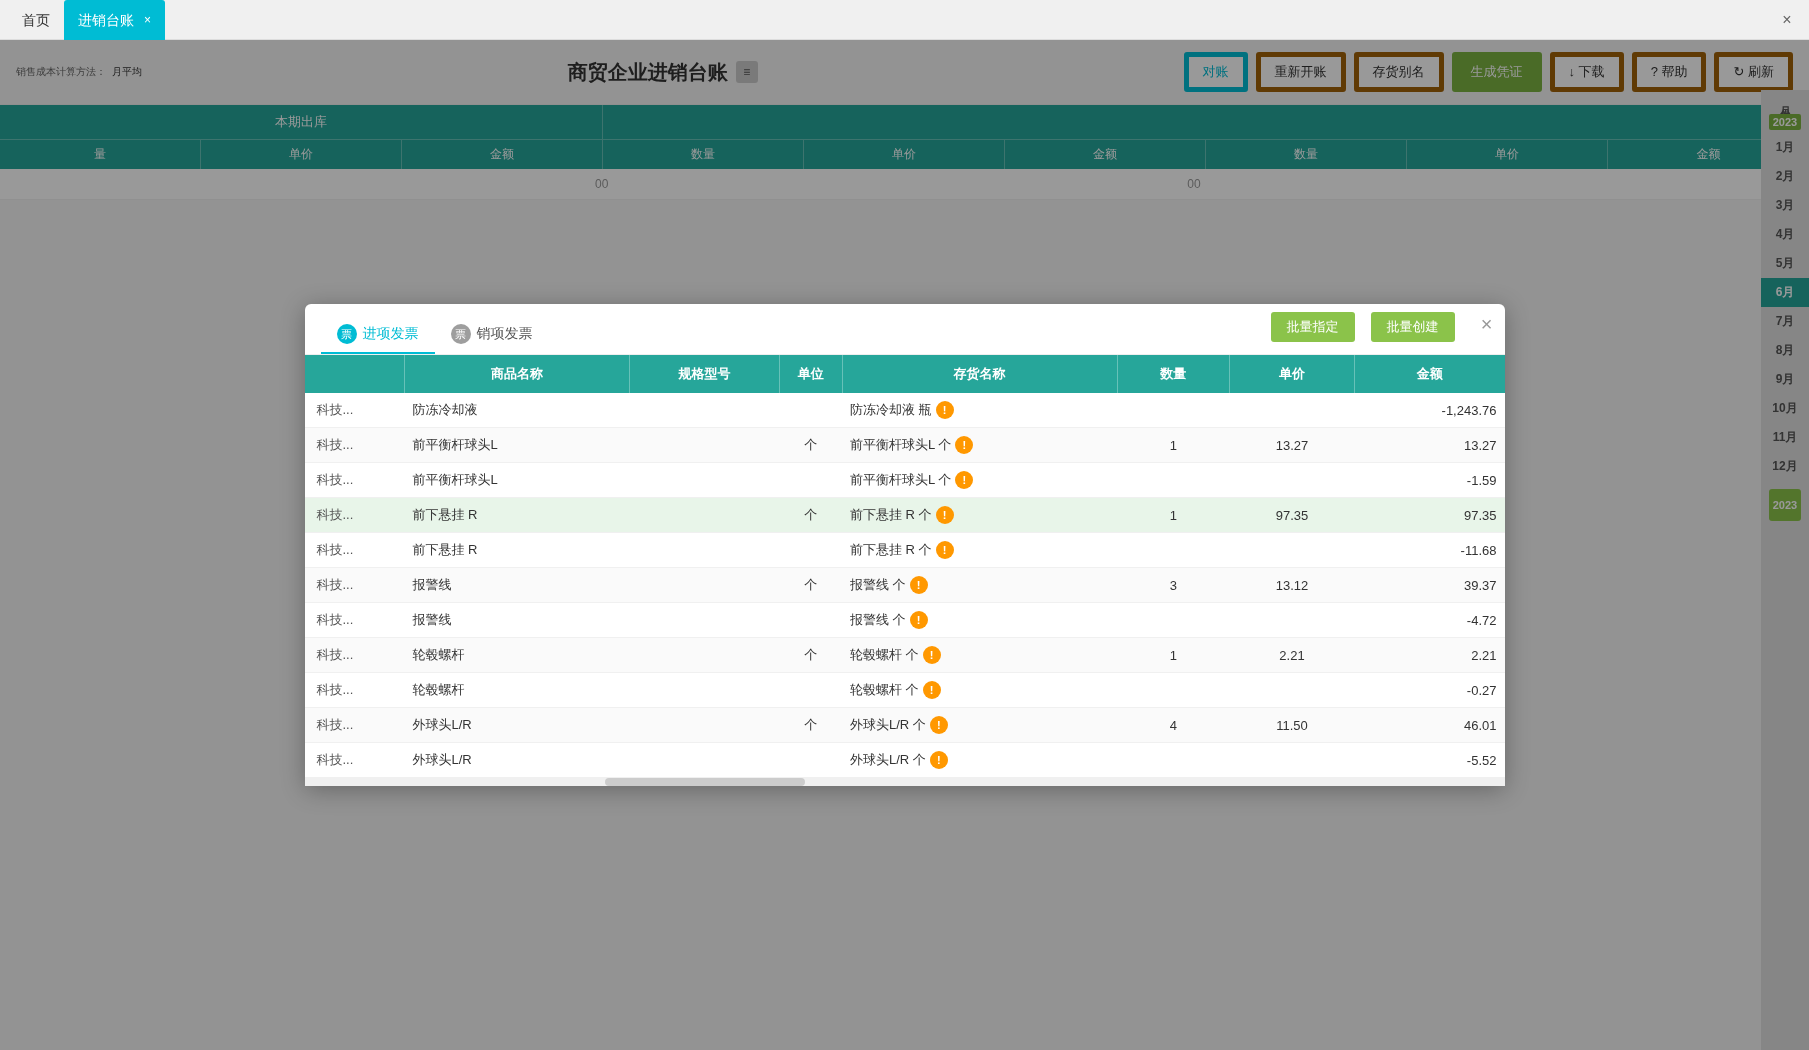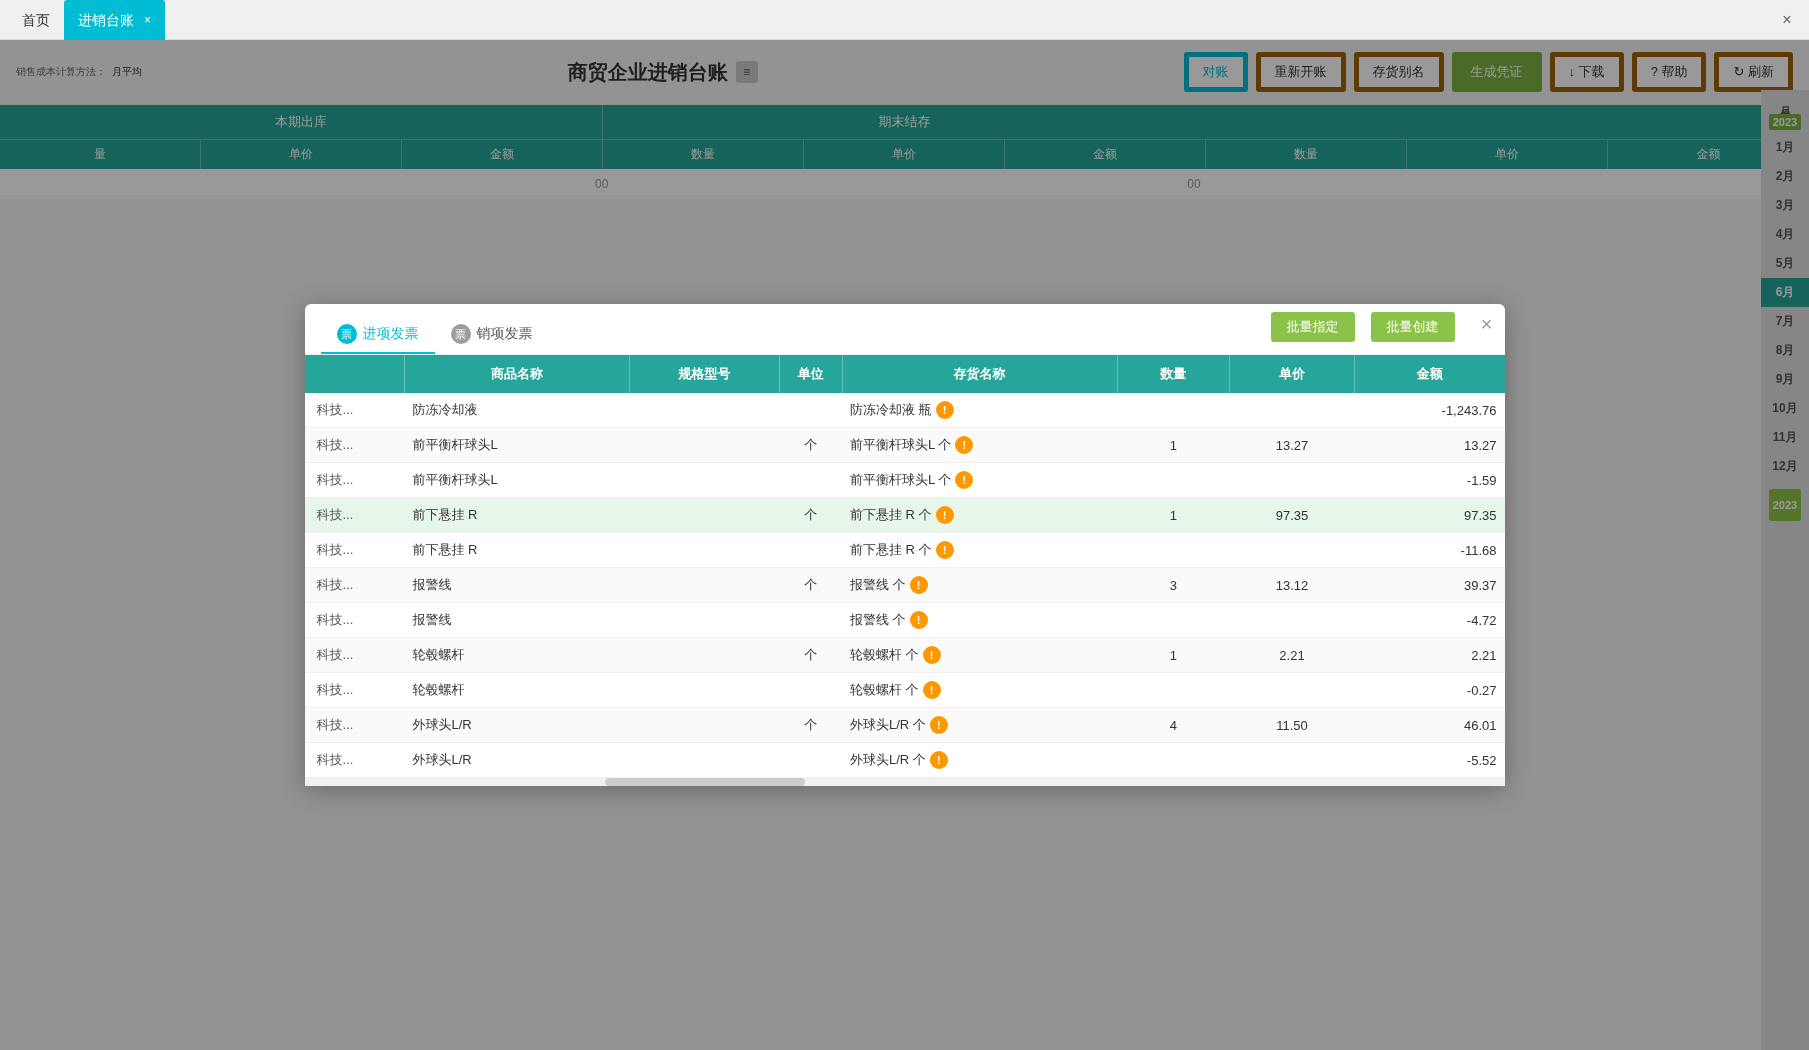--- a/index.html
+++ b/index.html
@@ -387,21 +387,20 @@
       <button class="btn">存货别名</button>
       <button class="btn btn-primary">生成凭证</button>
       <button class="btn btn-icon">↓ 下载</button>
       <button class="btn btn-icon">? 帮助</button>
       <button class="btn btn-icon">↻ 刷新</button>
     </div>
   </div>
 
   <div style="background:#26a69a; color:#fff; display:grid; grid-template-columns: 1fr 1fr 1fr; text-align:center; border-bottom:1px solid rgba(255,255,255,0.3);">
     <div style="padding:8px; border-right:1px solid rgba(255,255,255,0.3);">本期出库</div>
-    <div style="padding:8px;">期末结存</div>
   </div>
   <div style="background:#26a69a; color:#fff; display:grid; grid-template-columns: repeat(9, 1fr); text-align:center;">
     <div style="padding:6px; border-right:1px solid rgba(255,255,255,0.3); font-size:12px;">量</div>
     <div style="padding:6px; border-right:1px solid rgba(255,255,255,0.3); font-size:12px;">单价</div>
     <div style="padding:6px; border-right:1px solid rgba(255,255,255,0.3); font-size:12px;">金额</div>
     <div style="padding:6px; border-right:1px solid rgba(255,255,255,0.3); font-size:12px;">数量</div>
     <div style="padding:6px; border-right:1px solid rgba(255,255,255,0.3); font-size:12px;">单价</div>
     <div style="padding:6px; border-right:1px solid rgba(255,255,255,0.3); font-size:12px;">金额</div>
     <div style="padding:6px; border-right:1px solid rgba(255,255,255,0.3); font-size:12px;">数量</div>
     <div style="padding:6px; border-right:1px solid rgba(255,255,255,0.3); font-size:12px;">单价</div>

